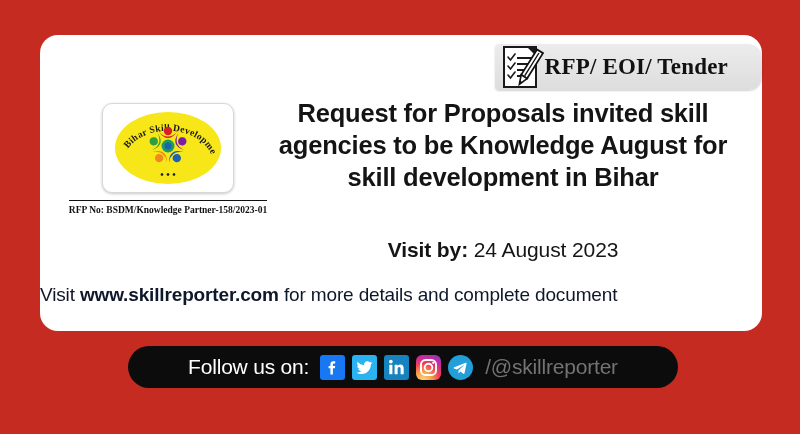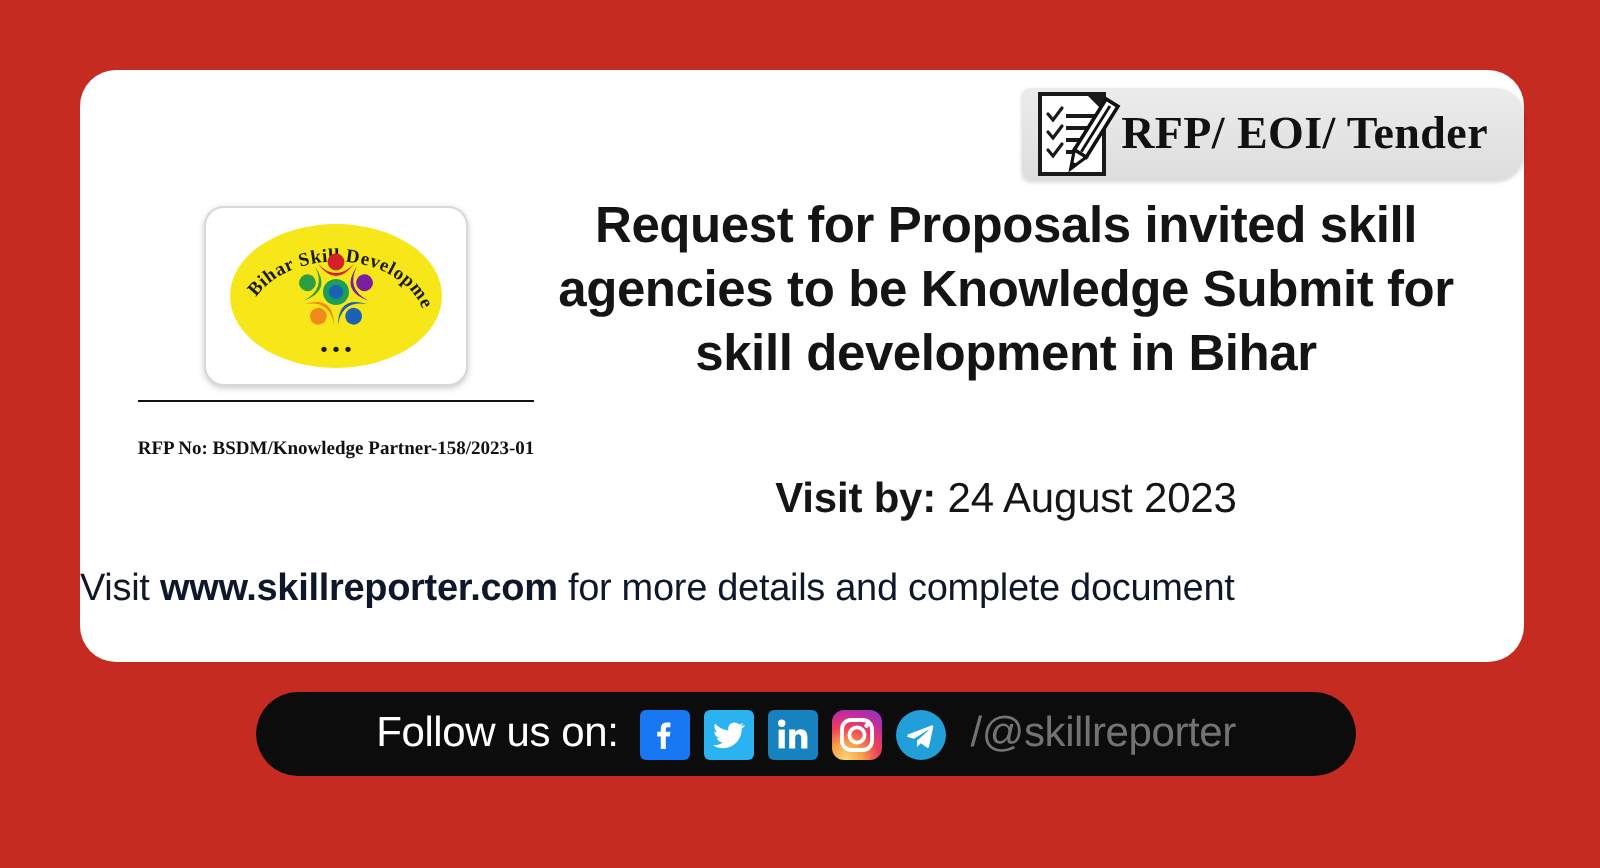--- a/index.html
+++ b/index.html
@@ -38,21 +38,21 @@
     right: 0px;
     top: 9px;
     height: 46px;
     background: linear-gradient(180deg,#ececec 0%, #e4e4e4 55%, #dddddd 100%);
     border-top-left-radius: 4px;
     border-bottom-left-radius: 4px;
     border-top-right-radius: 14px;
     border-bottom-right-radius: 14px;
     display: flex;
     align-items: center;
-    padding-right: 18px;
+    padding-right: 34px;
     box-shadow: 0 1px 2px rgba(0,0,0,.18);
   }
   #badge-icon {
     width: 42px;
     height: 46px;
     margin-left: 8px;
     margin-right: 2px;
     flex: 0 0 auto;
     position: relative;
     top: 0px;
@@ -83,21 +83,21 @@
     border: 1px solid #d8d8d8;
     border-radius: 10px;
     box-shadow: 0 1px 3px rgba(0,0,0,.22);
     position: relative;
     overflow: hidden;
   }
   #logo-svg { display:block; width:130px; height:88px; }
 
   #rfp-meta {
     margin-top: 7px;
-    padding-top: 18px;
+    padding-top: 3px;
     border-top: 1.4px solid #111;
     display: inline-block;
   }
   .rfp-line {
     font-family: "Liberation Serif", serif;
     font-weight: bold;
     font-size: 9.5px;
     color: #111;
     line-height: 12px;
     white-space: nowrap;
@@ -250,21 +250,21 @@
         </svg>
       </div>
 
       <div id="rfp-meta">
         <div class="rfp-line">RFP No: BSDM/Knowledge Partner-158/2023-01</div>
       </div>
     </div>
 
     <div id="headline">
       <div>Request for Proposals invited skill</div>
-      <div>agencies to be Knowledge Submit for</div>
+      <div>agencies to be Knowledge August for</div>
       <div>skill development in Bihar</div>
     </div>
 
     <div id="submit-line">
       <span class="lbl">Visit by:</span><span>&nbsp;</span><span>24 August 2023</span>
     </div>
 
     <div id="visit-line">
       <span>Visit </span><span class="site">www.skillreporter.com</span><span> for more details and complete document</span>
     </div>

